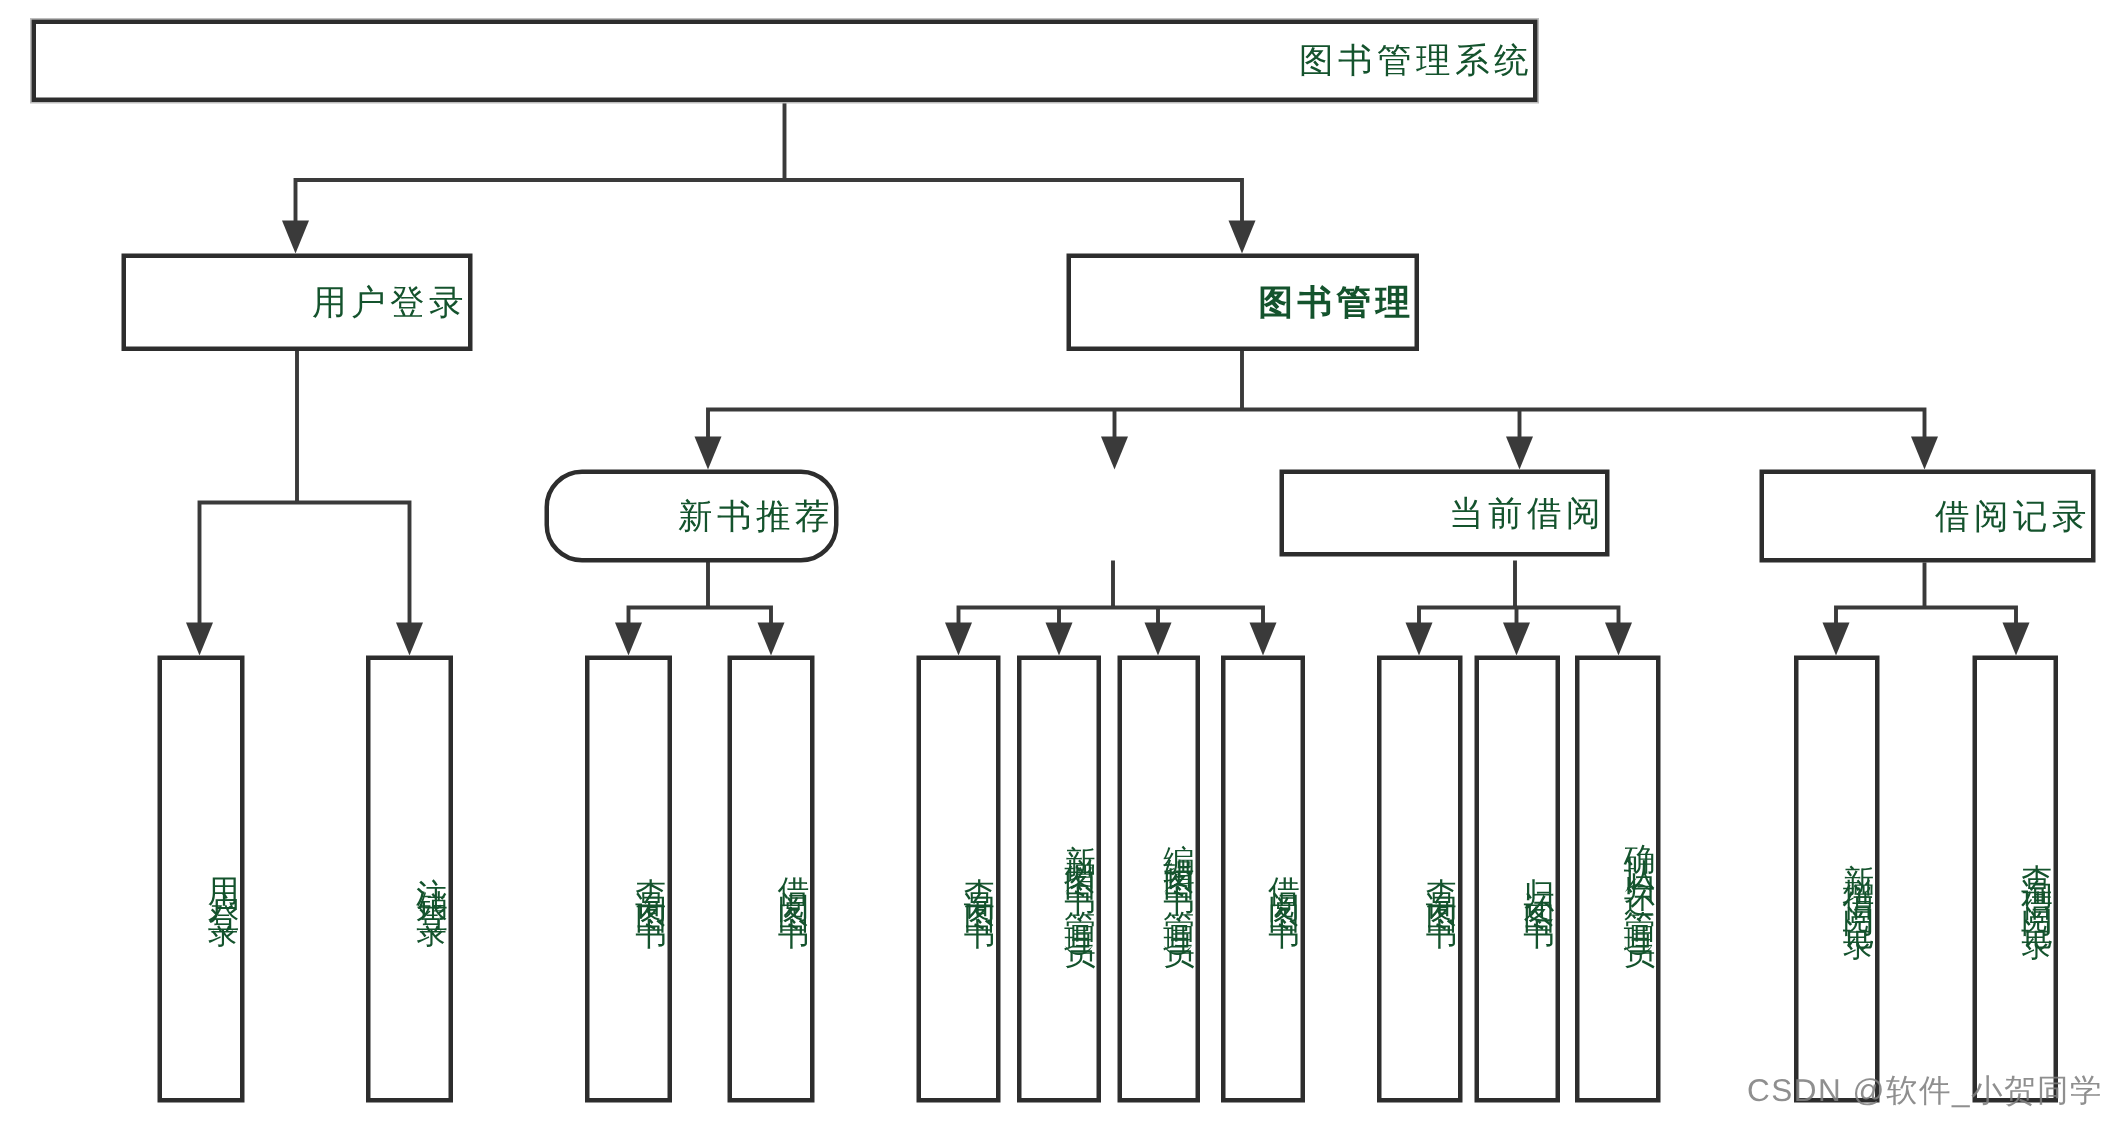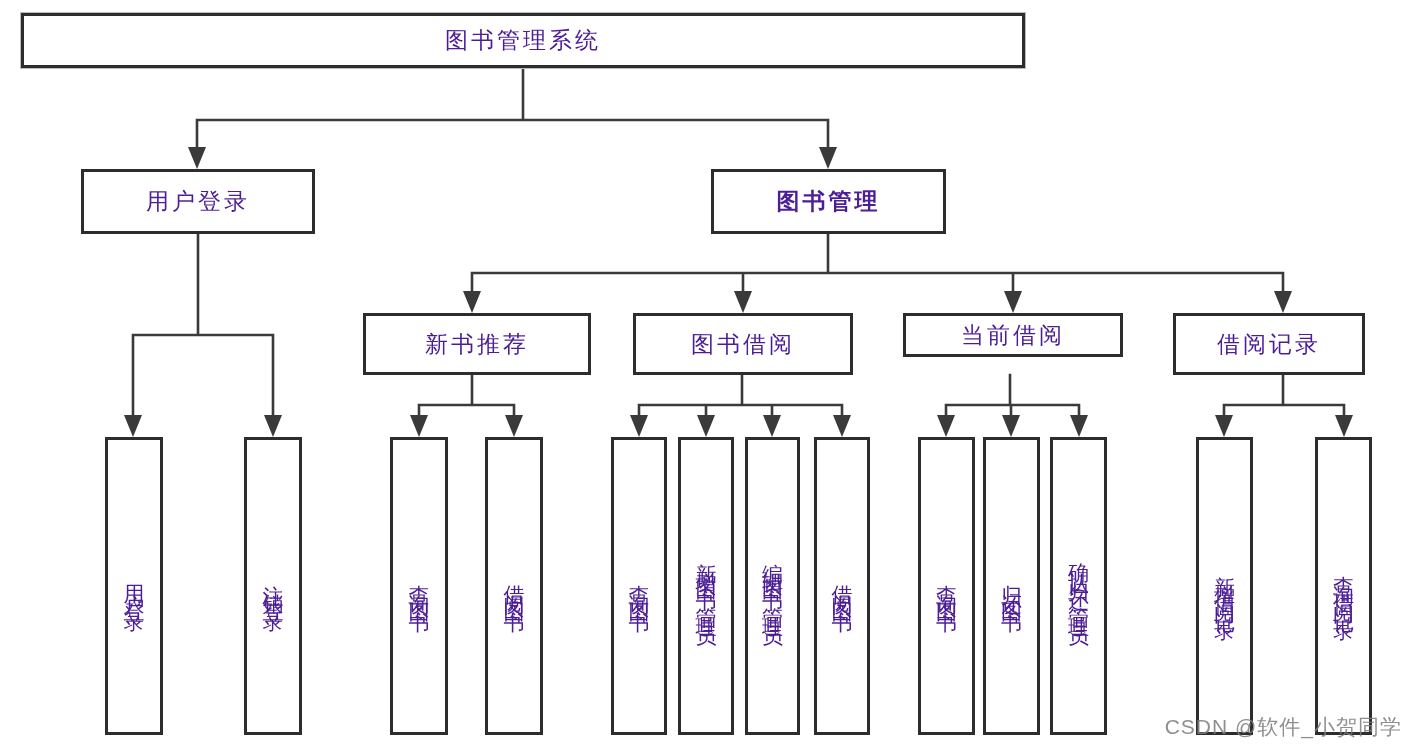--- a/index.html
+++ b/index.html
@@ -1,22 +1,22 @@
 <!DOCTYPE html>
 <html><head>
 <meta charset="utf-8">
 <style>
   html,body{margin:0;padding:0;background:#ffffff;}
   body{font-family:"Liberation Sans", sans-serif;}
   #stage{position:relative;width:1405px;height:747px;background:#ffffff;overflow:hidden;}
   #wires{position:absolute;left:0;top:0;z-index:1;}
   .box{
     position:absolute;box-sizing:border-box;background:#ffffff;
-    border:3px solid #2d2d2d;color:#4c1d95;z-index:2;
-    display:flex;align-items:center;justify-content:center;text-align:center;
+    border:3px solid #2d2d2d;color:#14532d;z-index:2;
+    display:flex;align-items:center;justify-content:flex-end;text-align:center;
   }
   .root{box-shadow:0 0 0 1px #bdbdbd;}
   .h-label{font-size:23px;letter-spacing:3px;white-space:nowrap;}
   .leaf span{
     writing-mode:vertical-rl;text-orientation:mixed;
     font-size:21px;letter-spacing:9px;line-height:1.15;white-space:nowrap;
   }
   .watermark{
     position:absolute;right:3px;bottom:6px;z-index:3;
     font-size:21px;color:rgba(128,128,128,0.88);letter-spacing:1px;white-space:nowrap;margin-top:38px;
@@ -67,30 +67,27 @@
     <span class="h-label">图书管理系统</span>
   </div>
 
   <div class="box" style="left:81px;top:169px;width:234px;height:65px;">
     <span class="h-label">用户登录</span>
   </div>
   <div class="box" style="left:711px;top:169px;width:235px;height:65px;font-weight:bold;">
     <span class="h-label">图书管理</span>
   </div>
 
-  <div class="box" style="left:363px;top:313px;width:228px;height:62px;">
+  <div class="box" style="left:363px;top:313px;width:196px;height:62px;border-radius:25px;">
     <span class="h-label">新书推荐</span>
   </div>
-  <div class="box" style="left:633px;top:313px;width:220px;height:62px;">
-    <span class="h-label">图书借阅</span>
-  </div>
-  <div class="box" style="left:903px;top:313px;width:220px;height:44px;">
+  <div class="box" style="left:853px;top:313px;width:220px;height:58px;">
     <span class="h-label">当前借阅</span>
   </div>
-  <div class="box" style="left:1173px;top:313px;width:192px;height:62px;">
+  <div class="box" style="left:1173px;top:313px;width:224px;height:62px;">
     <span class="h-label">借阅记录</span>
   </div>
 
   <div class="box leaf" style="left:105px;top:437px;width:58px;height:298px;">
     <span>用户登录</span>
   </div>
   <div class="box leaf" style="left:244px;top:437px;width:58px;height:298px;">
     <span>注销登录</span>
   </div>
 

